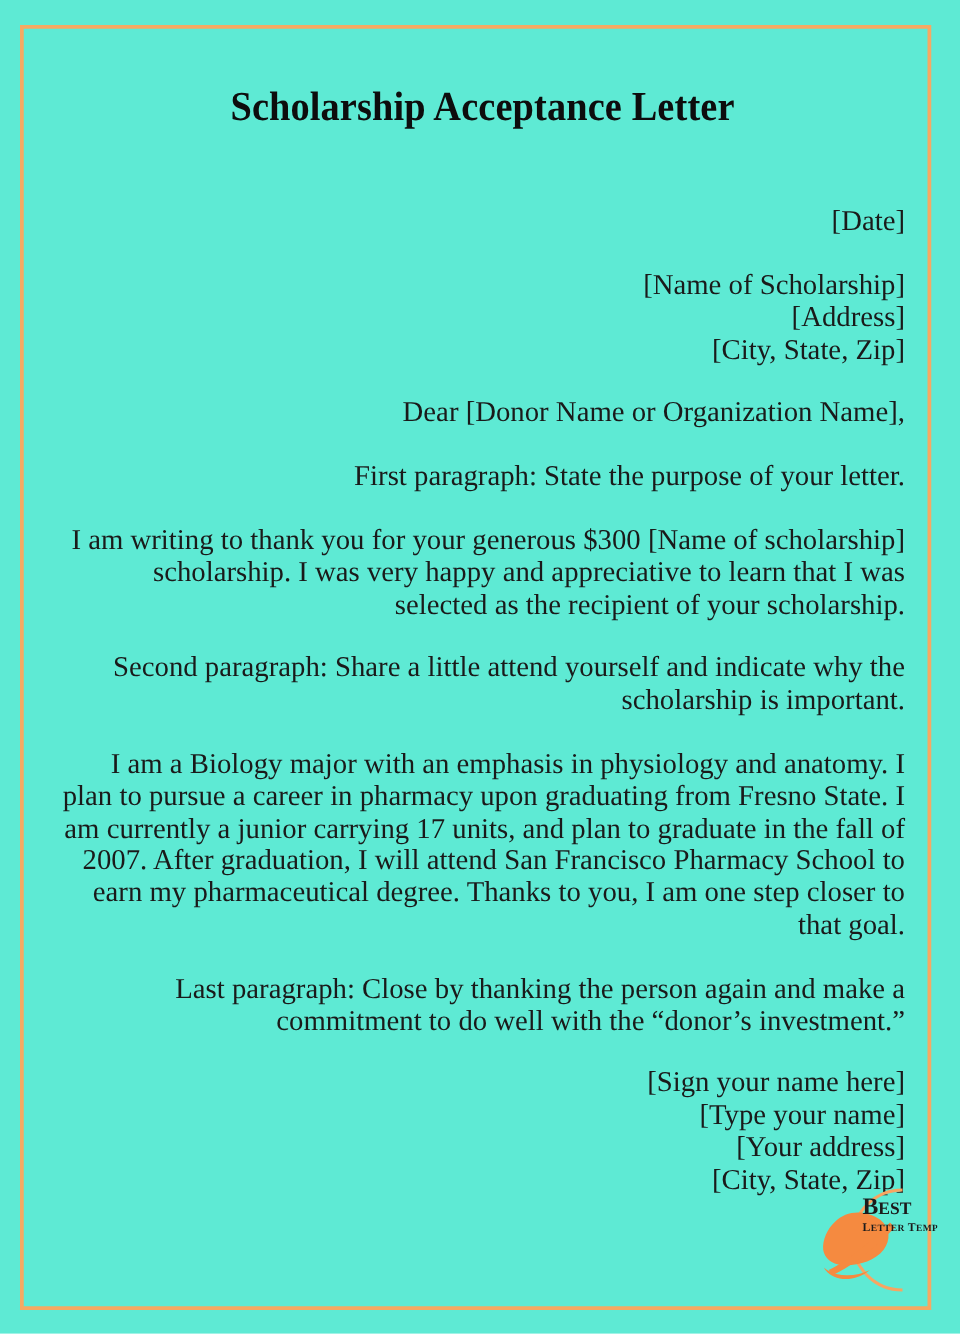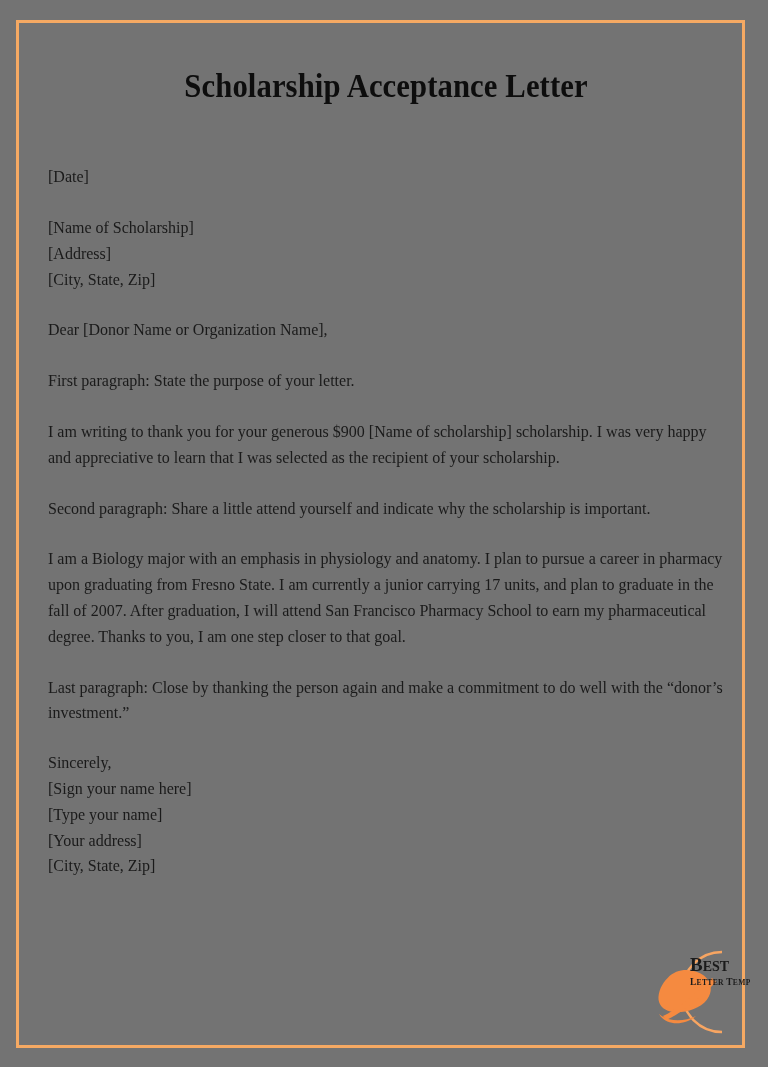--- a/index.html
+++ b/index.html
@@ -4,21 +4,21 @@
 <style>
   html, body {
     margin: 0;
     padding: 0;
     background: #ffffff;
   }
   #page {
     position: relative;
     width: 768px;
     height: 1067px;
-    background: #737373;
+    background: #5eead4;
     overflow: hidden;
     font-family: "Liberation Serif", "DejaVu Serif", serif;
   }
   #border-frame {
     position: absolute;
     left: 16px;
     top: 20px;
     width: 729px;
     height: 1028px;
     border: 3px solid #f5a963;
@@ -38,24 +38,24 @@
     line-height: 1.1;
     text-align: center;
     color: #0d0d0d;
     letter-spacing: 0.1px;
     margin: 0;
     padding-top: 48px;
     transform: scaleX(0.93);
     transform-origin: center center;
   }
   .block {
-    font-size: 16px;
+    font-size: 23px;
     line-height: 25.8px;
     color: #1a1a1a;
-    text-align: left;
+    text-align: right;
   }
   .gap-after-title { height: 60px; }
   .gap { height: 25px; }
   .gap-small { height: 24px; }
   .line { white-space: pre-wrap; }
   .para { margin: 0; }
 
   
   #logo {
     position: absolute;
@@ -109,21 +109,21 @@
 
     <div class="gap"></div>
 
     <div class="block">
       <p class="para">First paragraph:   State the purpose of your letter.</p>
     </div>
 
     <div class="gap"></div>
 
     <div class="block">
-      <p class="para">I am writing to thank you for your generous $900 [Name of scholarship] scholarship. I was very happy and appreciative to learn that I was selected as the recipient of your scholarship.</p>
+      <p class="para">I am writing to thank you for your generous $300 [Name of scholarship] scholarship. I was very happy and appreciative to learn that I was selected as the recipient of your scholarship.</p>
     </div>
 
     <div class="gap"></div>
 
     <div class="block">
       <p class="para">Second paragraph:  Share a little attend yourself and indicate why the scholarship is important.</p>
     </div>
 
     <div class="gap"></div>
 
@@ -133,21 +133,20 @@
 
     <div class="gap"></div>
 
     <div class="block">
       <p class="para">Last paragraph:  Close by thanking the person again and make a commitment to do well with the “donor’s investment.”</p>
     </div>
 
     <div class="gap-small"></div>
 
     <div class="block">
-      <div class="line">Sincerely,</div>
       <div class="line">[Sign your name here]</div>
       <div class="line">[Type your name]</div>
       <div class="line">[Your address]</div>
       <div class="line">[City, State, Zip]</div>
     </div>
 
   </div>
 
   <div id="logo">
     <svg width="100" height="108" viewBox="0 0 100 108" xmlns="http://www.w3.org/2000/svg">

